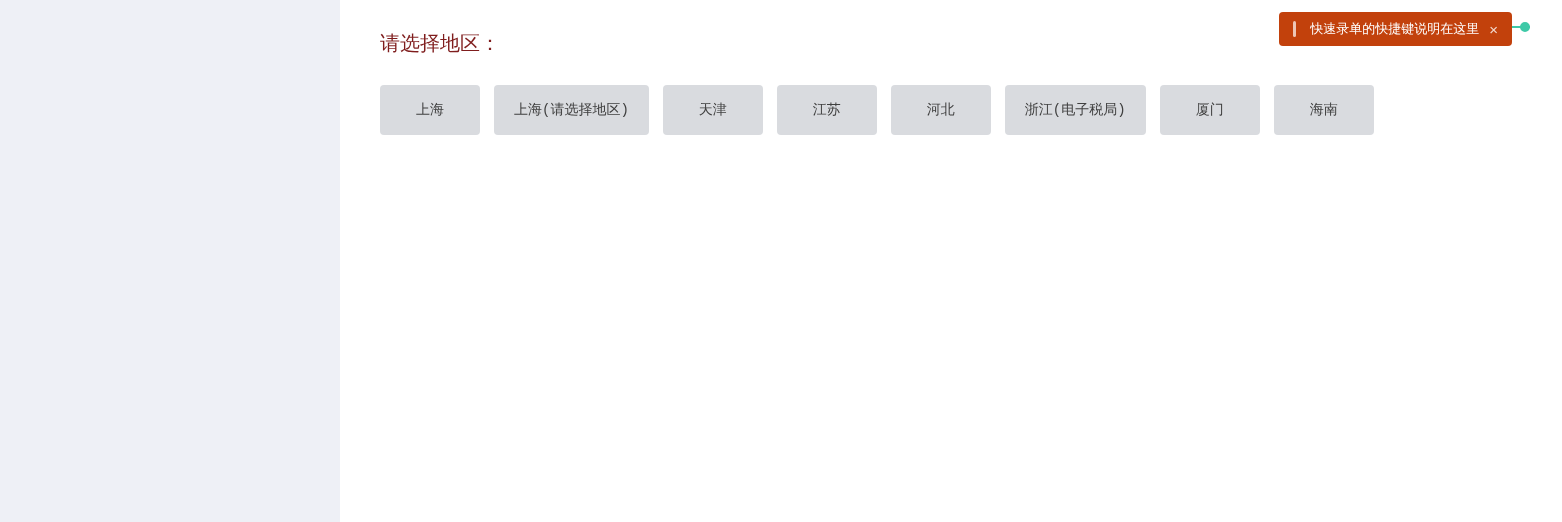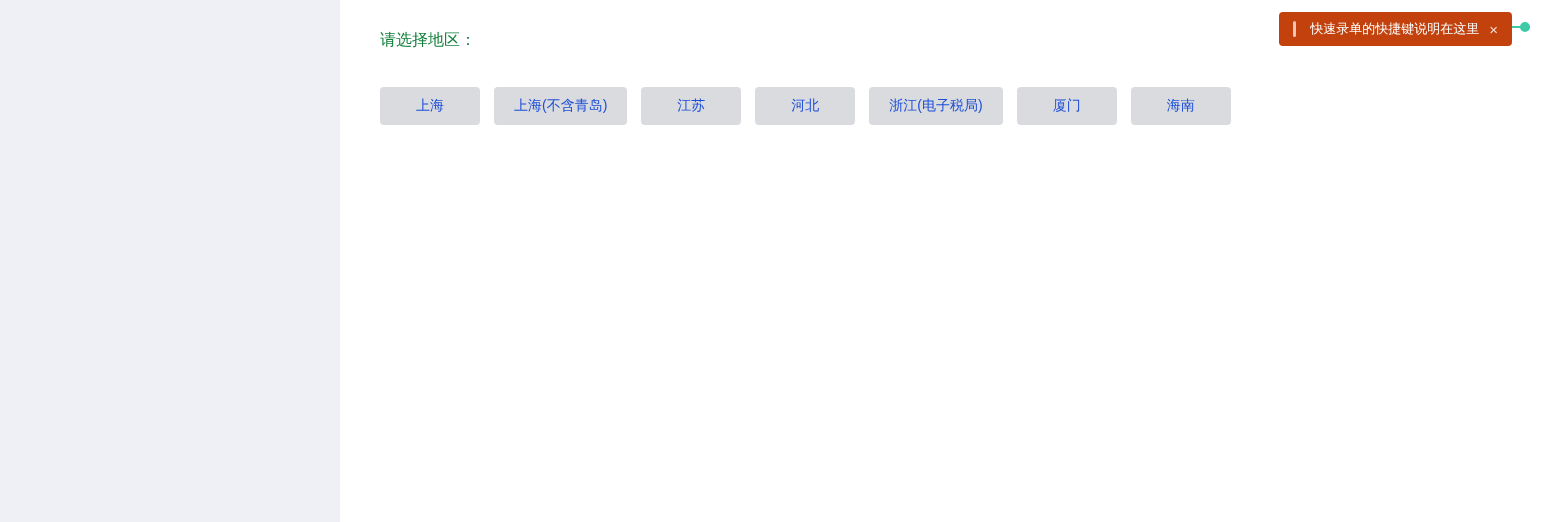--- a/index.html
+++ b/index.html
@@ -30,43 +30,43 @@
       position: absolute;
       left: 340px;
       top: 0;
       right: 0;
       bottom: 0;
       background: #ffffff;
       padding: 30px 40px;
     }
 
     .page-title {
-      font-size: 16px;
-      color: #15803d;
-      margin-bottom: 36px;
+      font-size: 20px;
+      color: #7f1d1d;
+      margin-bottom: 28px;
       font-weight: normal;
     }
 
     .region-buttons {
       display: flex;
       flex-wrap: wrap;
       gap: 14px;
     }
 
     .region-btn {
       background: #d9dbdf;
-      color: #1d4ed8;
+      color: #404040;
       border: none;
       border-radius: 4px;
-      padding: 10px 20px;
+      padding: 16px 20px;
       font-size: 14px;
       cursor: pointer;
       min-width: 100px;
       text-align: center;
-      font-family: Liberation Sans, sans-serif;
+      font-family: Liberation Mono, monospace;
     }
 
     
     .tooltip-bar {
       position: absolute;
       top: 12px;
       right: 50px;
       background: #c2410c;
       color: #fff;
       border-radius: 4px;
@@ -118,21 +118,22 @@
 </head>
 <body>
 
 <div class="sidebar"></div>
 
 <div class="main-content">
   <div class="page-title">请选择地区：</div>
 
   <div class="region-buttons">
   <button class="region-btn">上海</button>
-      <button class="region-btn">上海(不含青岛)</button>
+      <button class="region-btn">上海(请选择地区)</button>
+      <button class="region-btn">天津</button>
       <button class="region-btn">江苏</button>
       <button class="region-btn">河北</button>
       <button class="region-btn">浙江(电子税局)</button>
       <button class="region-btn">厦门</button>
       <button class="region-btn">海南</button>
     </div>
 </div>
 
 <div class="tooltip-bar">
   <span>快速录单的快捷键说明在这里</span>

